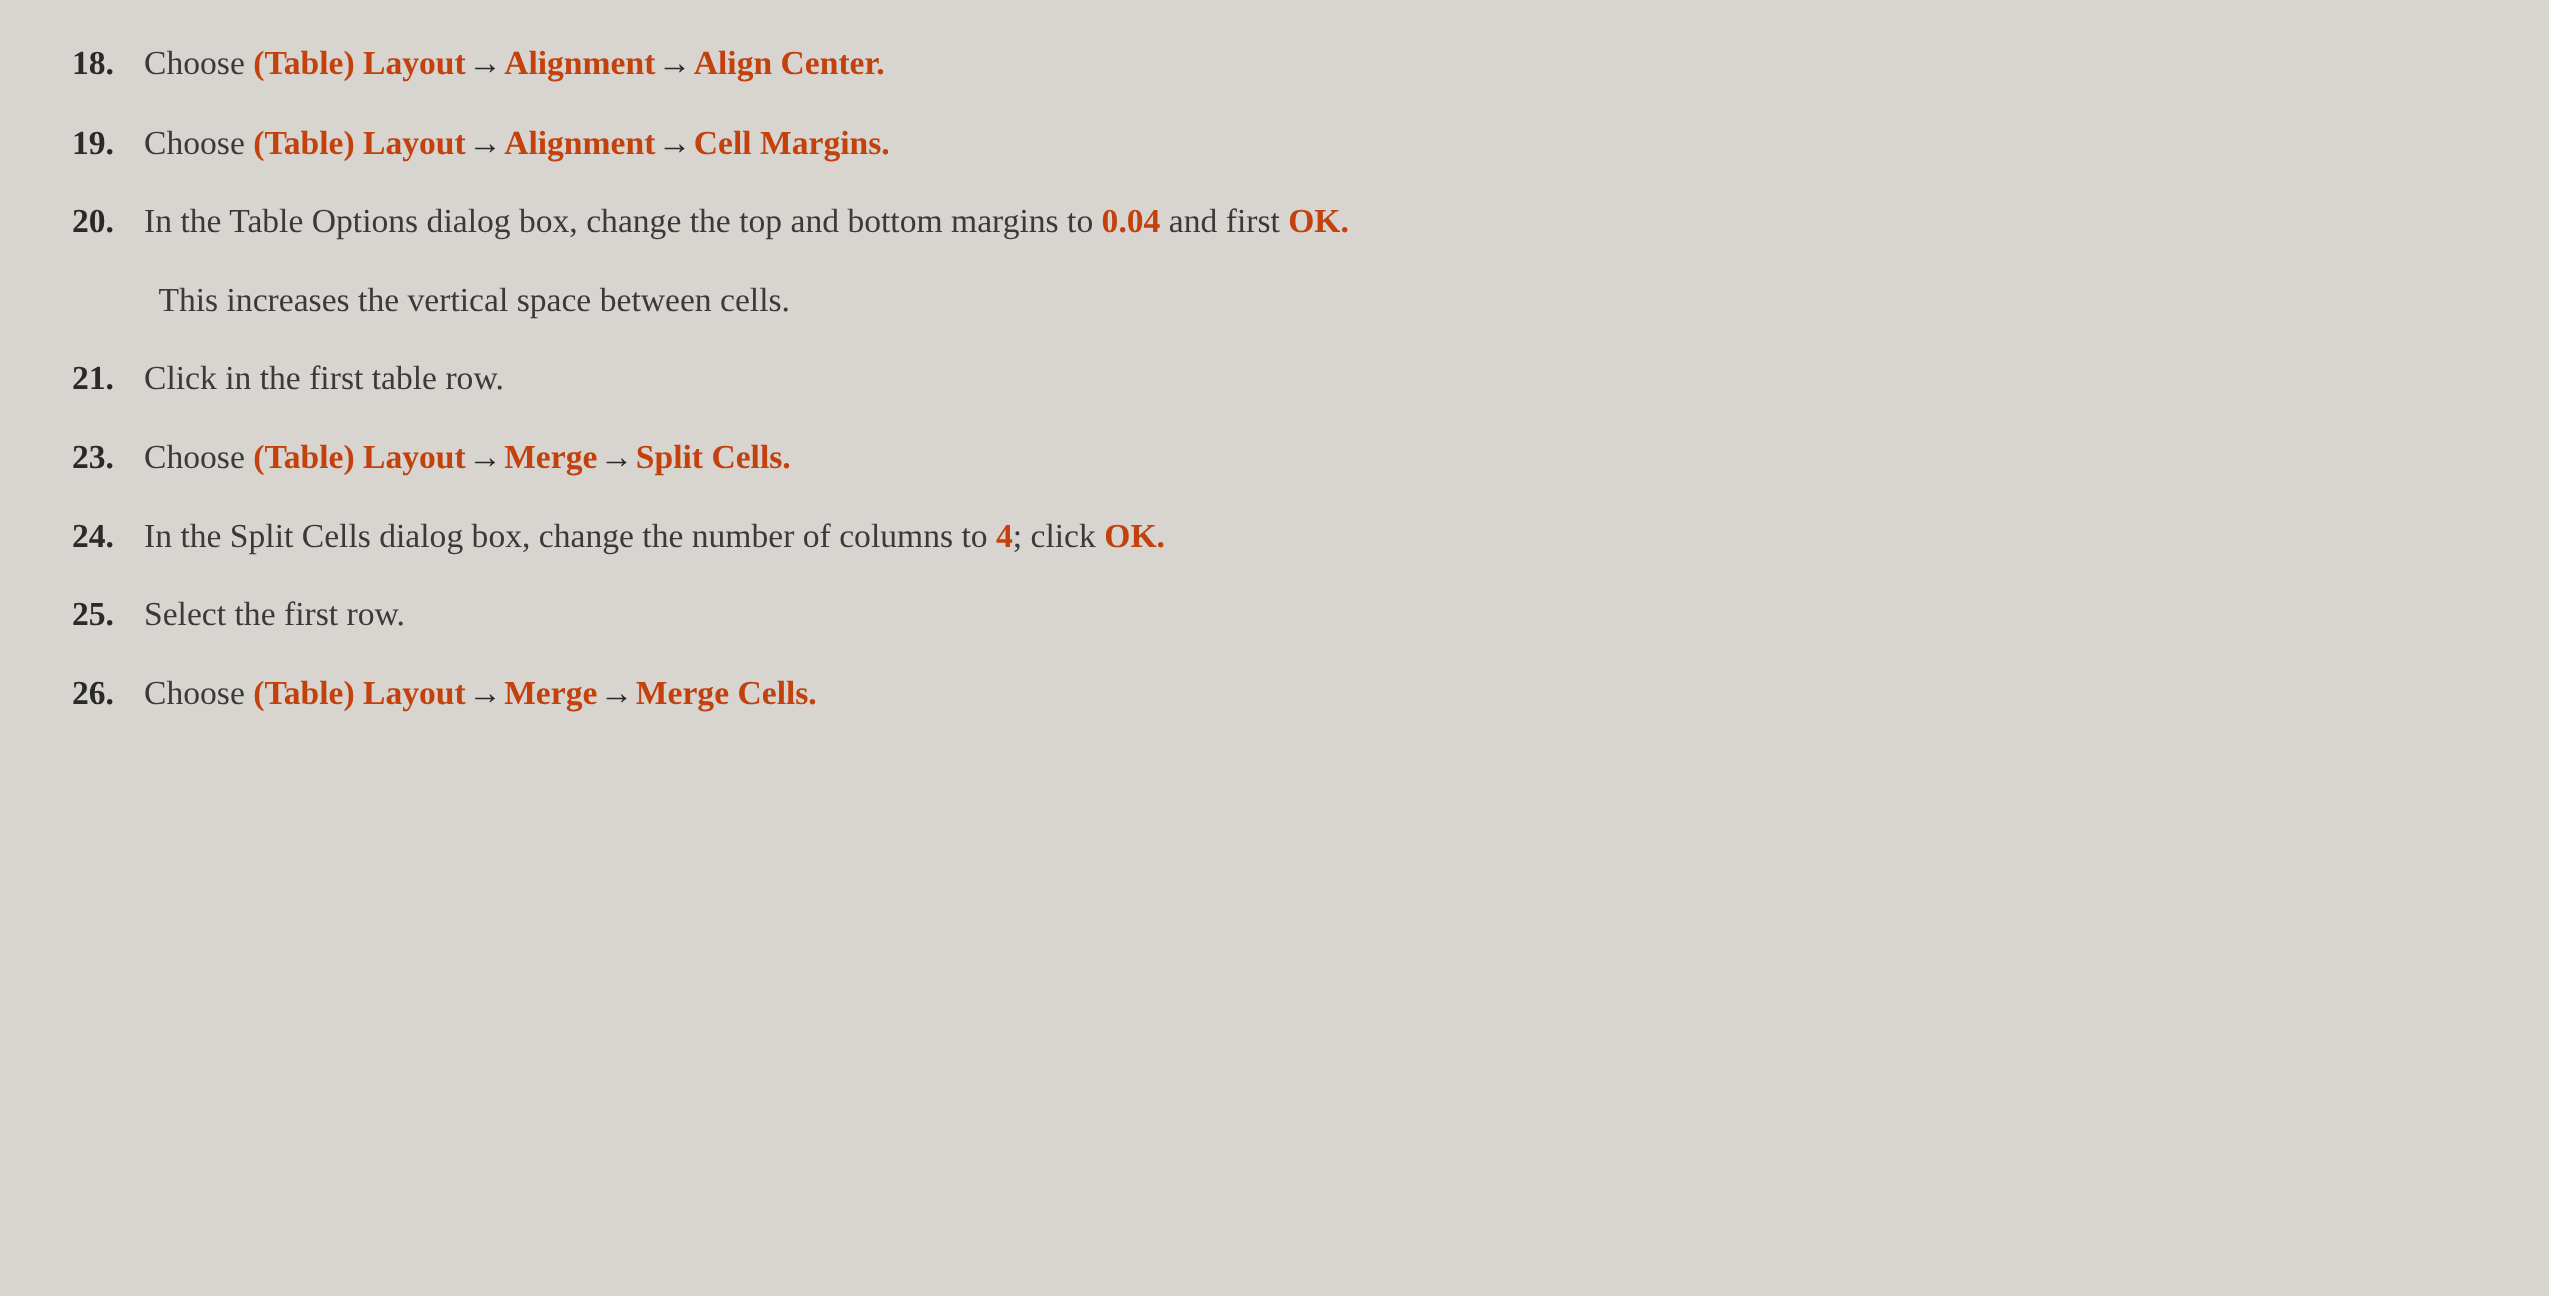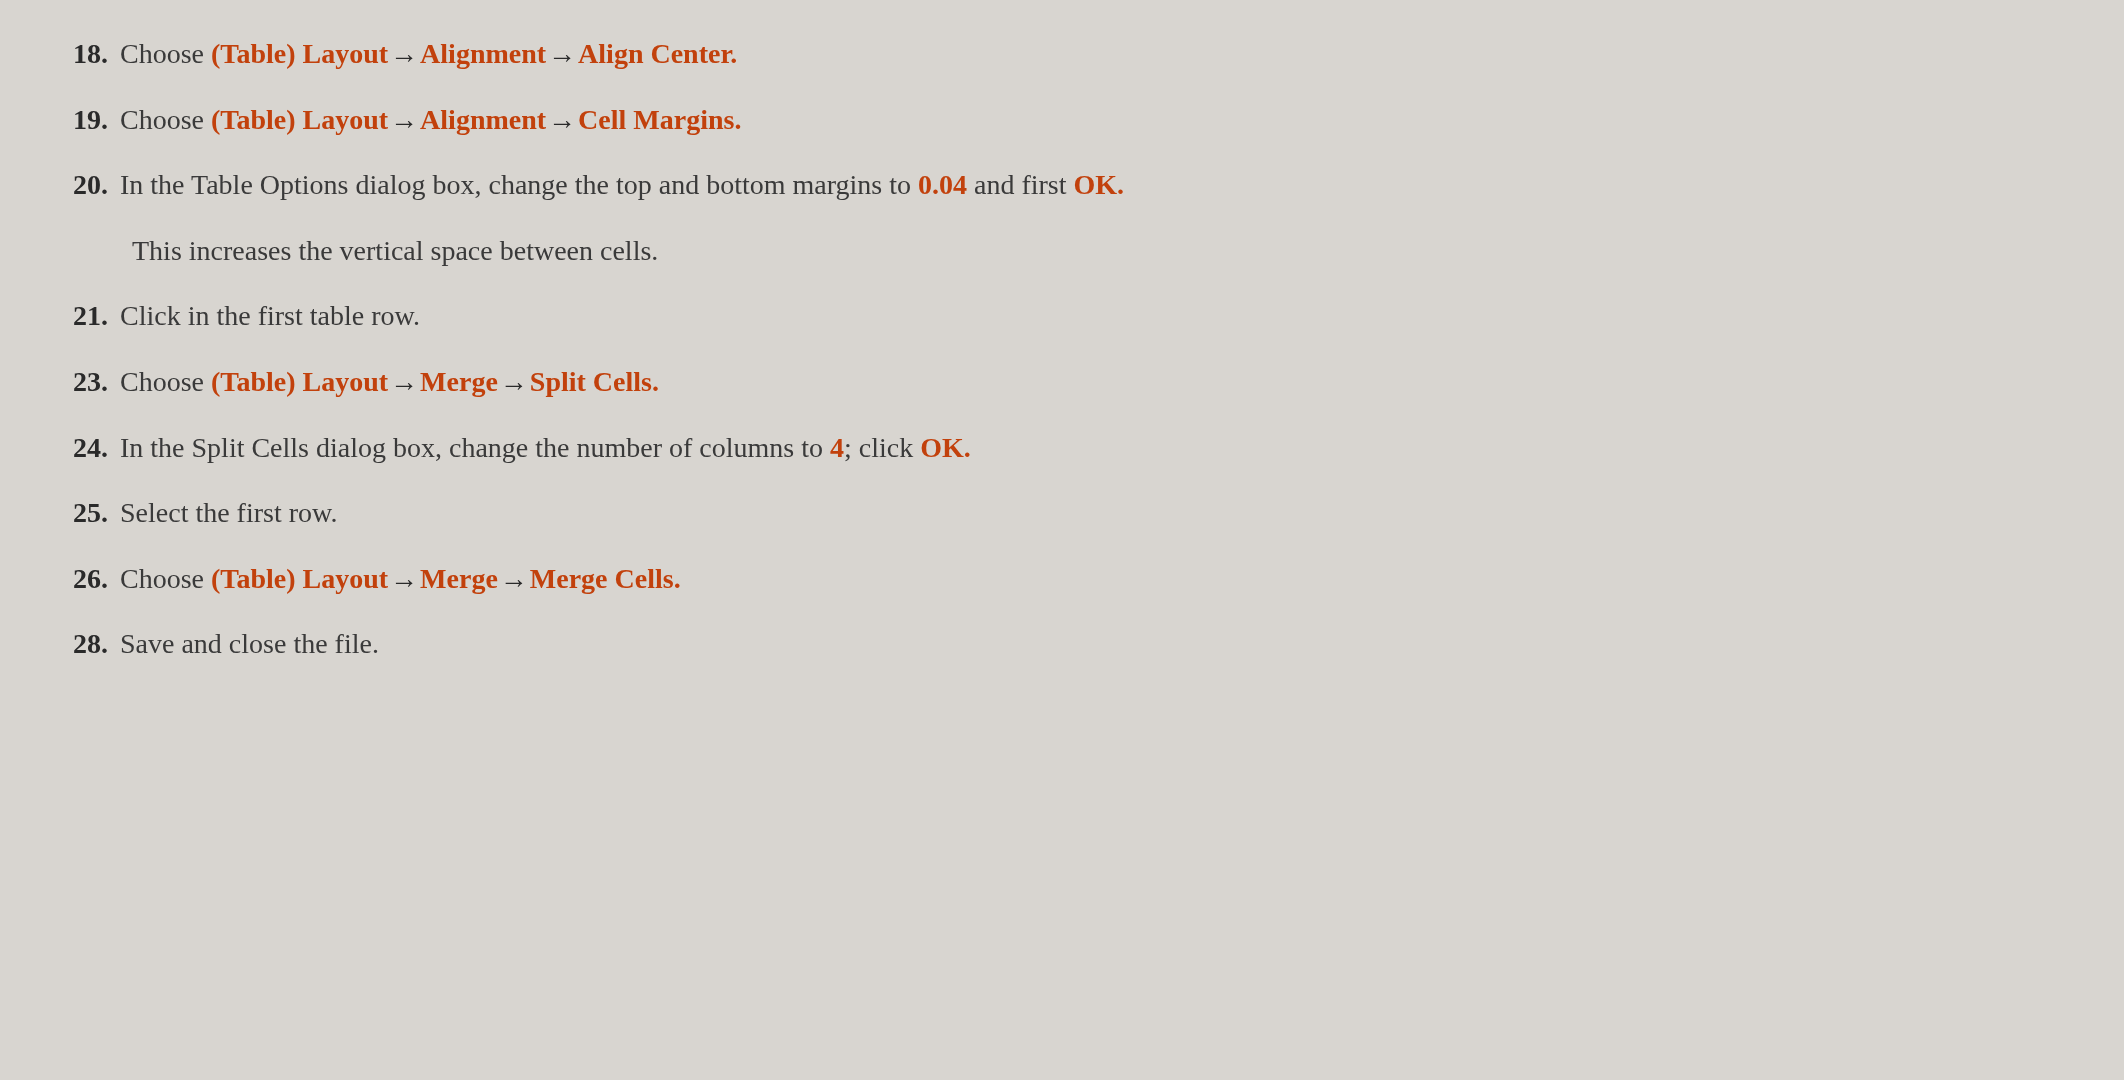--- a/index.html
+++ b/index.html
@@ -17,21 +17,20 @@
     }
     .list-item {
       display: flex;
       margin-bottom: 18px;
       align-items: flex-start;
     }
     .list-number {
       font-weight: bold;
       color: #2a2a2a;
       min-width: 60px;
-      text-align: right;
       padding-right: 12px;
     }
     .list-content {
       flex: 1;
     }
     .bold {
       font-weight: bold;
       color: #c2410c;
     }
     .arrow {
@@ -82,17 +81,13 @@
       <span class="list-content"><span>In the Split Cells dialog box, change the number of columns to </span><span class="bold">4</span><span>; click </span><span class="bold">OK.</span></span>
     </div>
     <div class="list-item">
       <span class="list-number">25.</span>
       <span class="list-content"><span>Select the first row.</span></span>
     </div>
     <div class="list-item">
       <span class="list-number">26.</span>
       <span class="list-content"><span>Choose </span><span class="bold">(Table) Layout</span><span class="arrow">→</span><span class="bold">Merge</span><span class="arrow">→</span><span class="bold">Merge Cells.</span></span>
     </div>
-    <div class="list-item">
-      <span class="list-number">28.</span>
-      <span class="list-content"><span>Save and close the file.</span></span>
-    </div>
   </div>
 
 </body></html>

